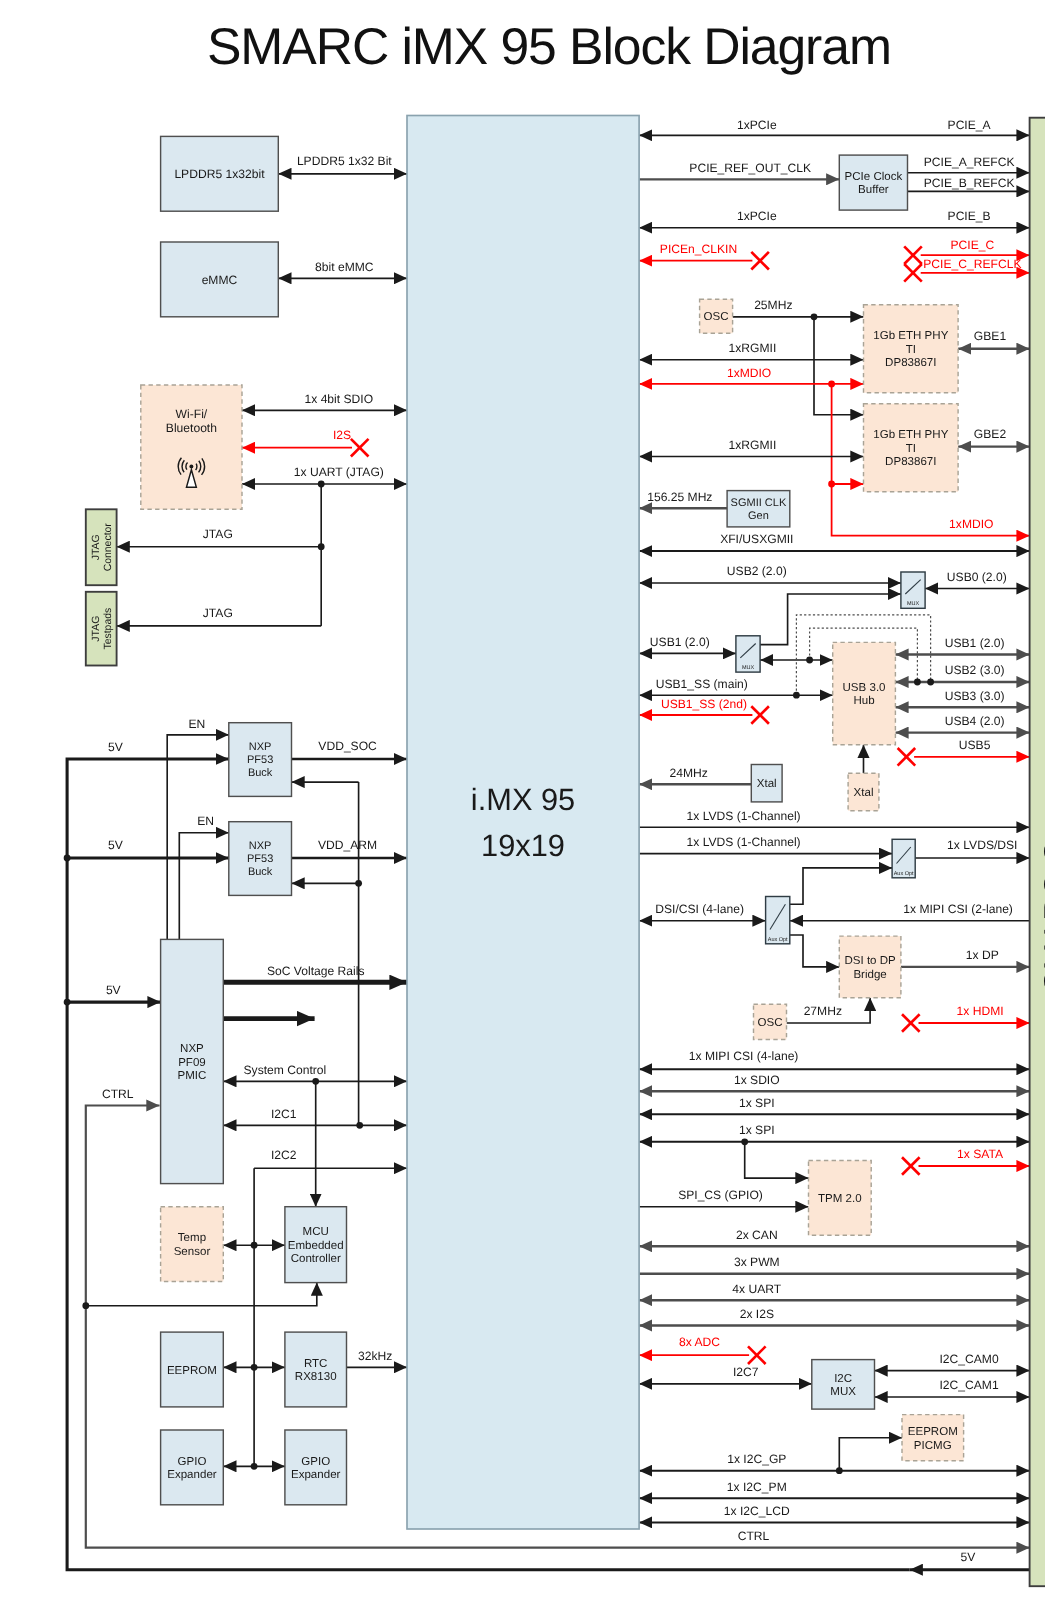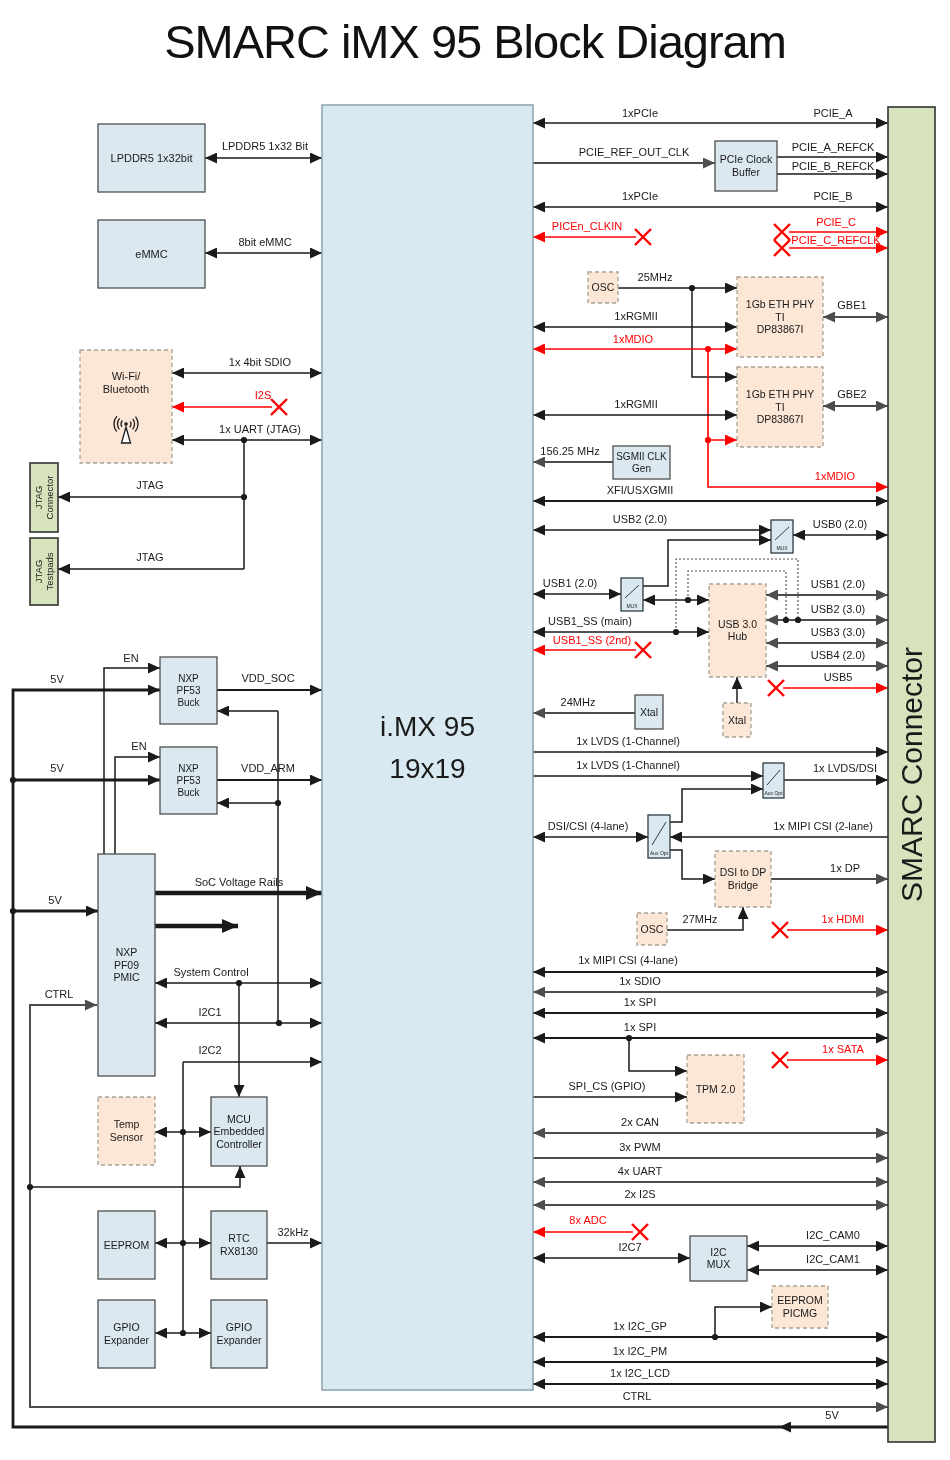--- a/index.html
+++ b/index.html
@@ -1,17 +1,17 @@
 <!DOCTYPE html>
 <html><head>
 <meta charset="utf-8">
 <style>
   html,body{margin:0;padding:0;background:#ffffff;}
   body{width:950px;height:1460px;position:relative;font-family:"Liberation Sans",sans-serif;overflow:hidden;}
-  .stage{position:absolute;inset:0;}
+  .stage{position:absolute;inset:0;margin-left:48px;}
   h1.title{position:absolute;top:14px;left:0;width:100%;margin:0;text-align:center;
     font-size:47px;font-weight:400;color:#111;letter-spacing:-1px;font-family:"Liberation Sans",sans-serif;}
   svg{position:absolute;left:0;top:0;font-family:"Liberation Sans",sans-serif;}
   svg text{font-family:"Liberation Sans",sans-serif;}
 </style>
 </head>
 <body>
 
 <div class="stage">
   <h1 class="title">SMARC iMX 95 Block Diagram</h1>

